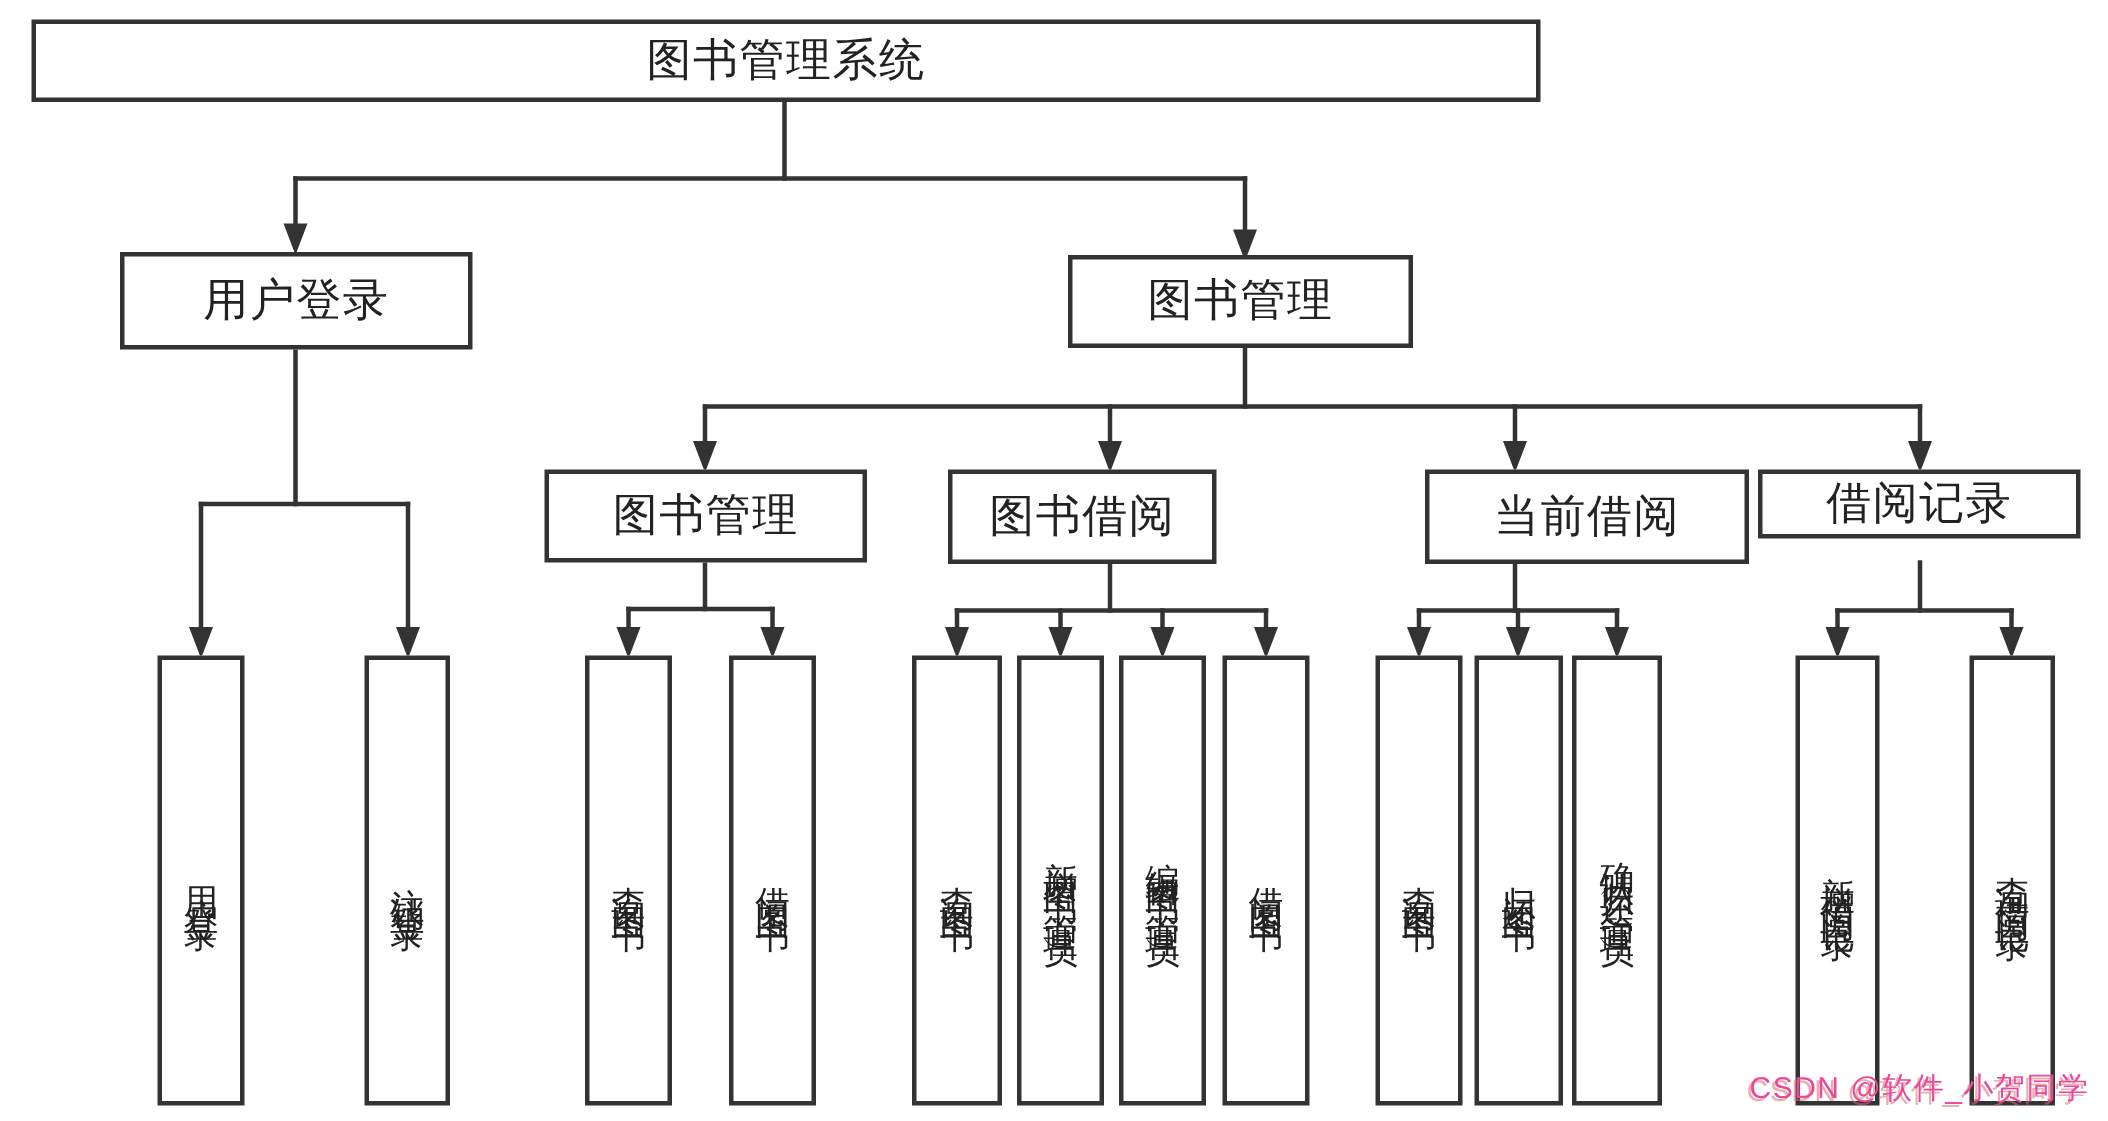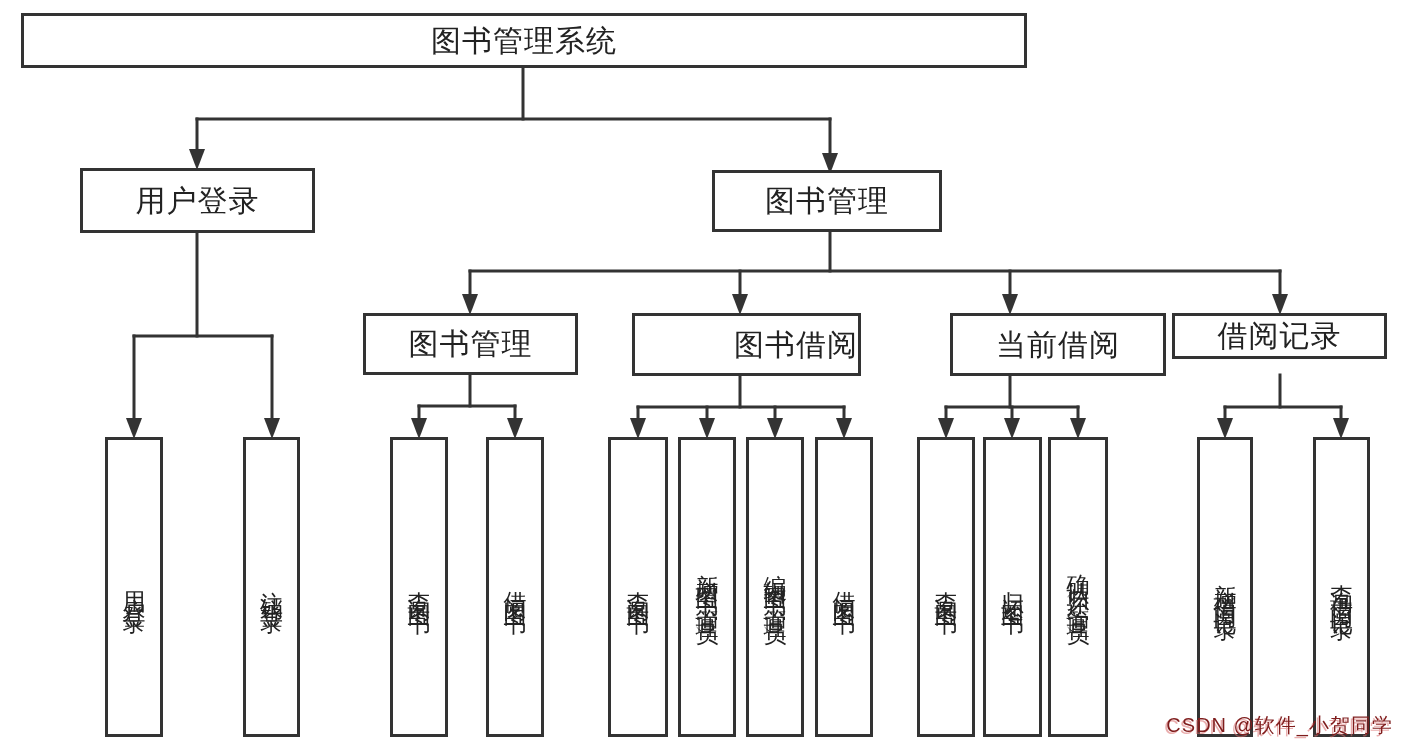--- a/index.html
+++ b/index.html
@@ -46,21 +46,21 @@
     font-size: 23px;
     letter-spacing: 7px;
     line-height: 1;
     white-space: nowrap;
   }
   .watermark {
     position: absolute;
     right: 12px;
     bottom: 8px;
     font-size: 20px;
-    color: #7f1d1d;
+    color: #ec4899;
     text-shadow: -2px 2px 0 rgba(216, 108, 108, 0.55);
     letter-spacing: 1px;
     z-index: 5;
     white-space: nowrap;
   }
 </style>
 </head>
 <body>
 
 <div class="stage">
@@ -138,21 +138,21 @@
   <div class="box hbox" style="left:80px; top:168px; width:235px; height:65px;">
     <span>用户登录</span>
   </div>
   <div class="box hbox" style="left:712px; top:170px; width:230px; height:62px;">
     <span>图书管理</span>
   </div>
 
   <div class="box hbox" style="left:363px; top:313px; width:215px; height:62px;">
     <span>图书管理</span>
   </div>
-  <div class="box hbox" style="left:632px; top:313px; width:229px; height:63px;justify-content:flex-end;">
+  <div class="box hbox" style="left:632px; top:313px; width:179px; height:63px;">
     <span>图书借阅</span>
   </div>
   <div class="box hbox" style="left:950px; top:313px; width:216px; height:63px;">
     <span>当前借阅</span>
   </div>
   <div class="box hbox" style="left:1172px; top:313px; width:215px; height:46px;">
     <span>借阅记录</span>
   </div>
 
   <div class="box vbox" style="left:105px; top:437px; width:58px; height:300px;">

